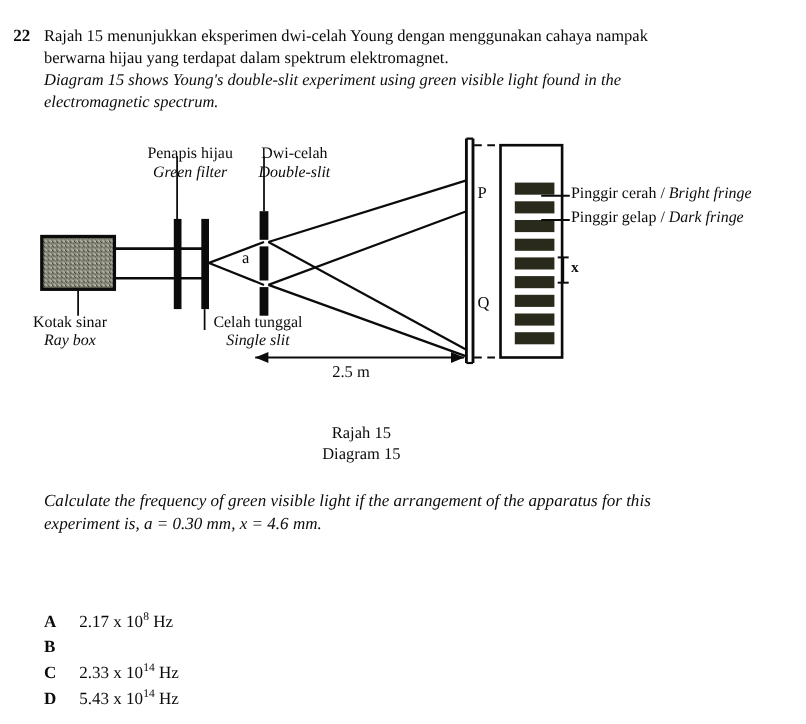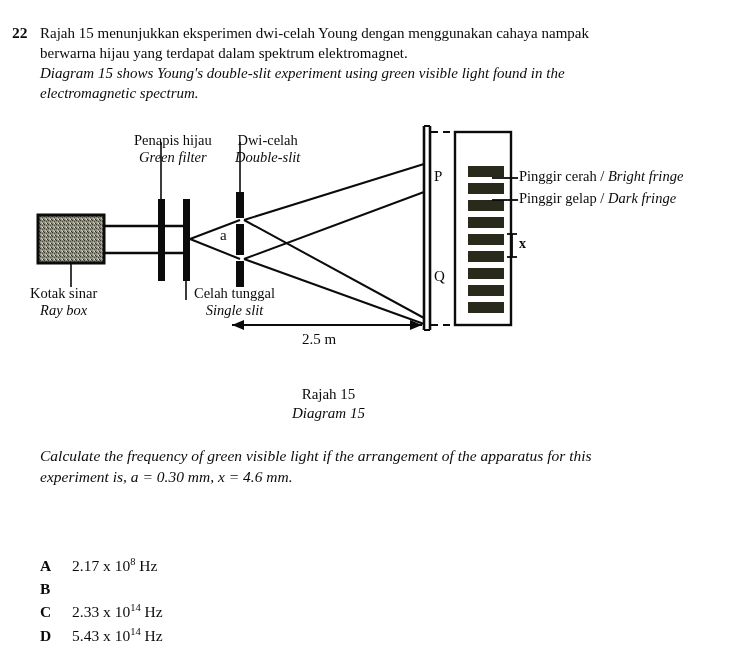--- a/index.html
+++ b/index.html
@@ -56,21 +56,21 @@
 
   
   #caption {
     position: absolute;
     left: 0; top: 385px;
     width: 657px;
     text-align: center;
     font-size: 15px;
     line-height: 1.25;
   }
-  #caption .it { font-style: italic; }
+  #caption .it { }
 
   
   #tail {
     position: absolute;
     left: 40px; top: 446px;
     width: 650px;
     font-size: 15.5px;
     line-height: 1.33;
     text-align: justify;
   }

